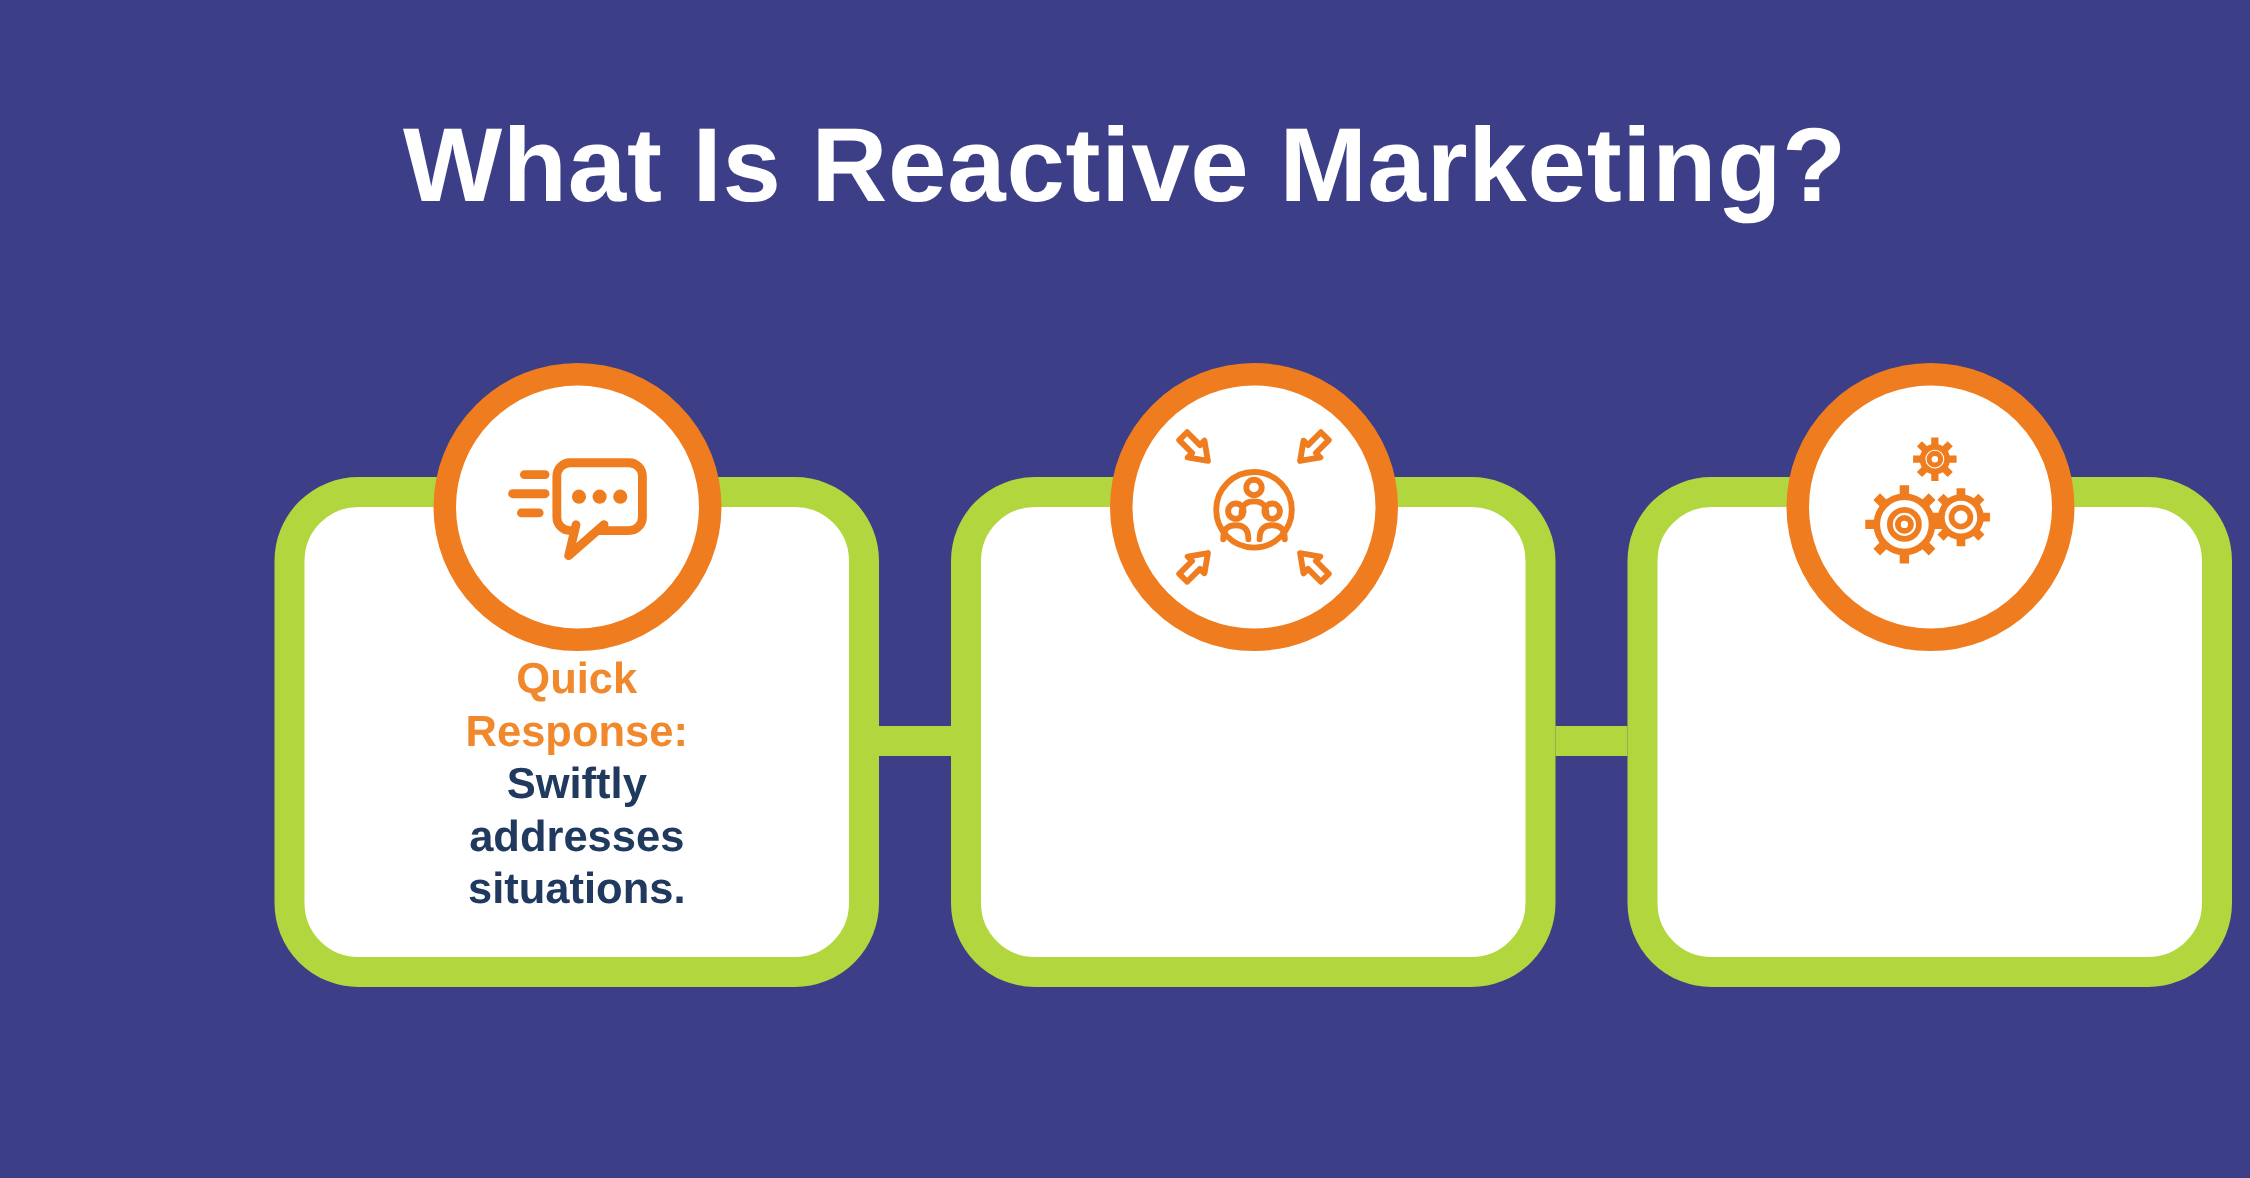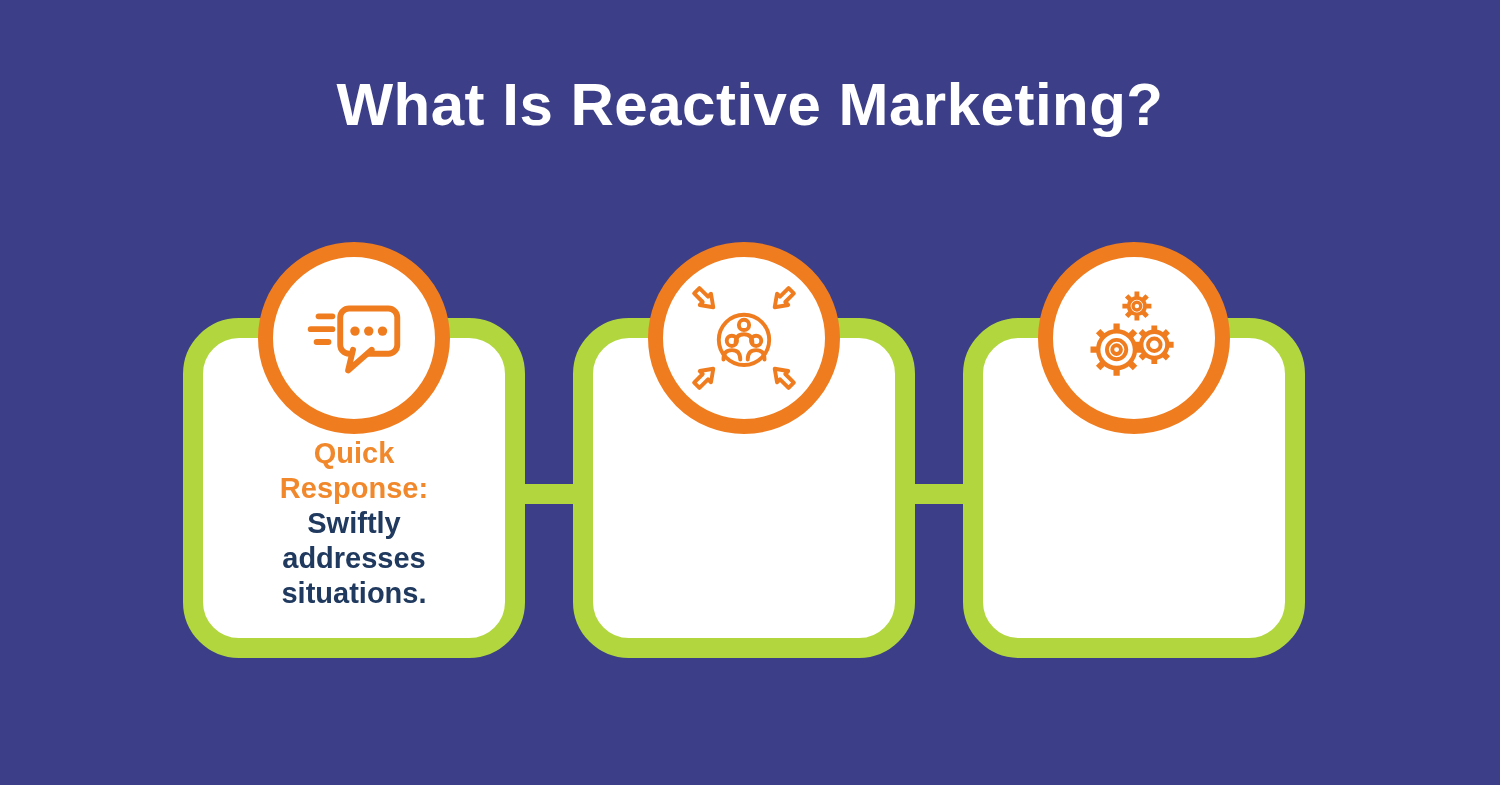--- a/index.html
+++ b/index.html
@@ -21,33 +21,33 @@
   .canvas{
     position:relative;
     width:1500px;height:785px;
     background:var(--bg);
   }
   .title{
     position:absolute;
     top:70px;left:0;right:0;
     text-align:center;
     color:var(--title-color);
-    font-size:60px;
+    font-size:70px;
     font-weight:800;
     letter-spacing:.5px;
   }
   .cards-row{
     position:absolute;
     top:318px;left:183px;
     display:flex;
     align-items:flex-start;
   }
   .card{
     position:relative;
-    width:342px;height:340px;
+    width:403px;height:340px;
     background:var(--card-bg);
     border:20px solid var(--green);
     border-radius:56px;
   }
   .connector{
     width:48px;height:20px;
     margin-top:166px;
     background:var(--green);
   }
   .badge{

